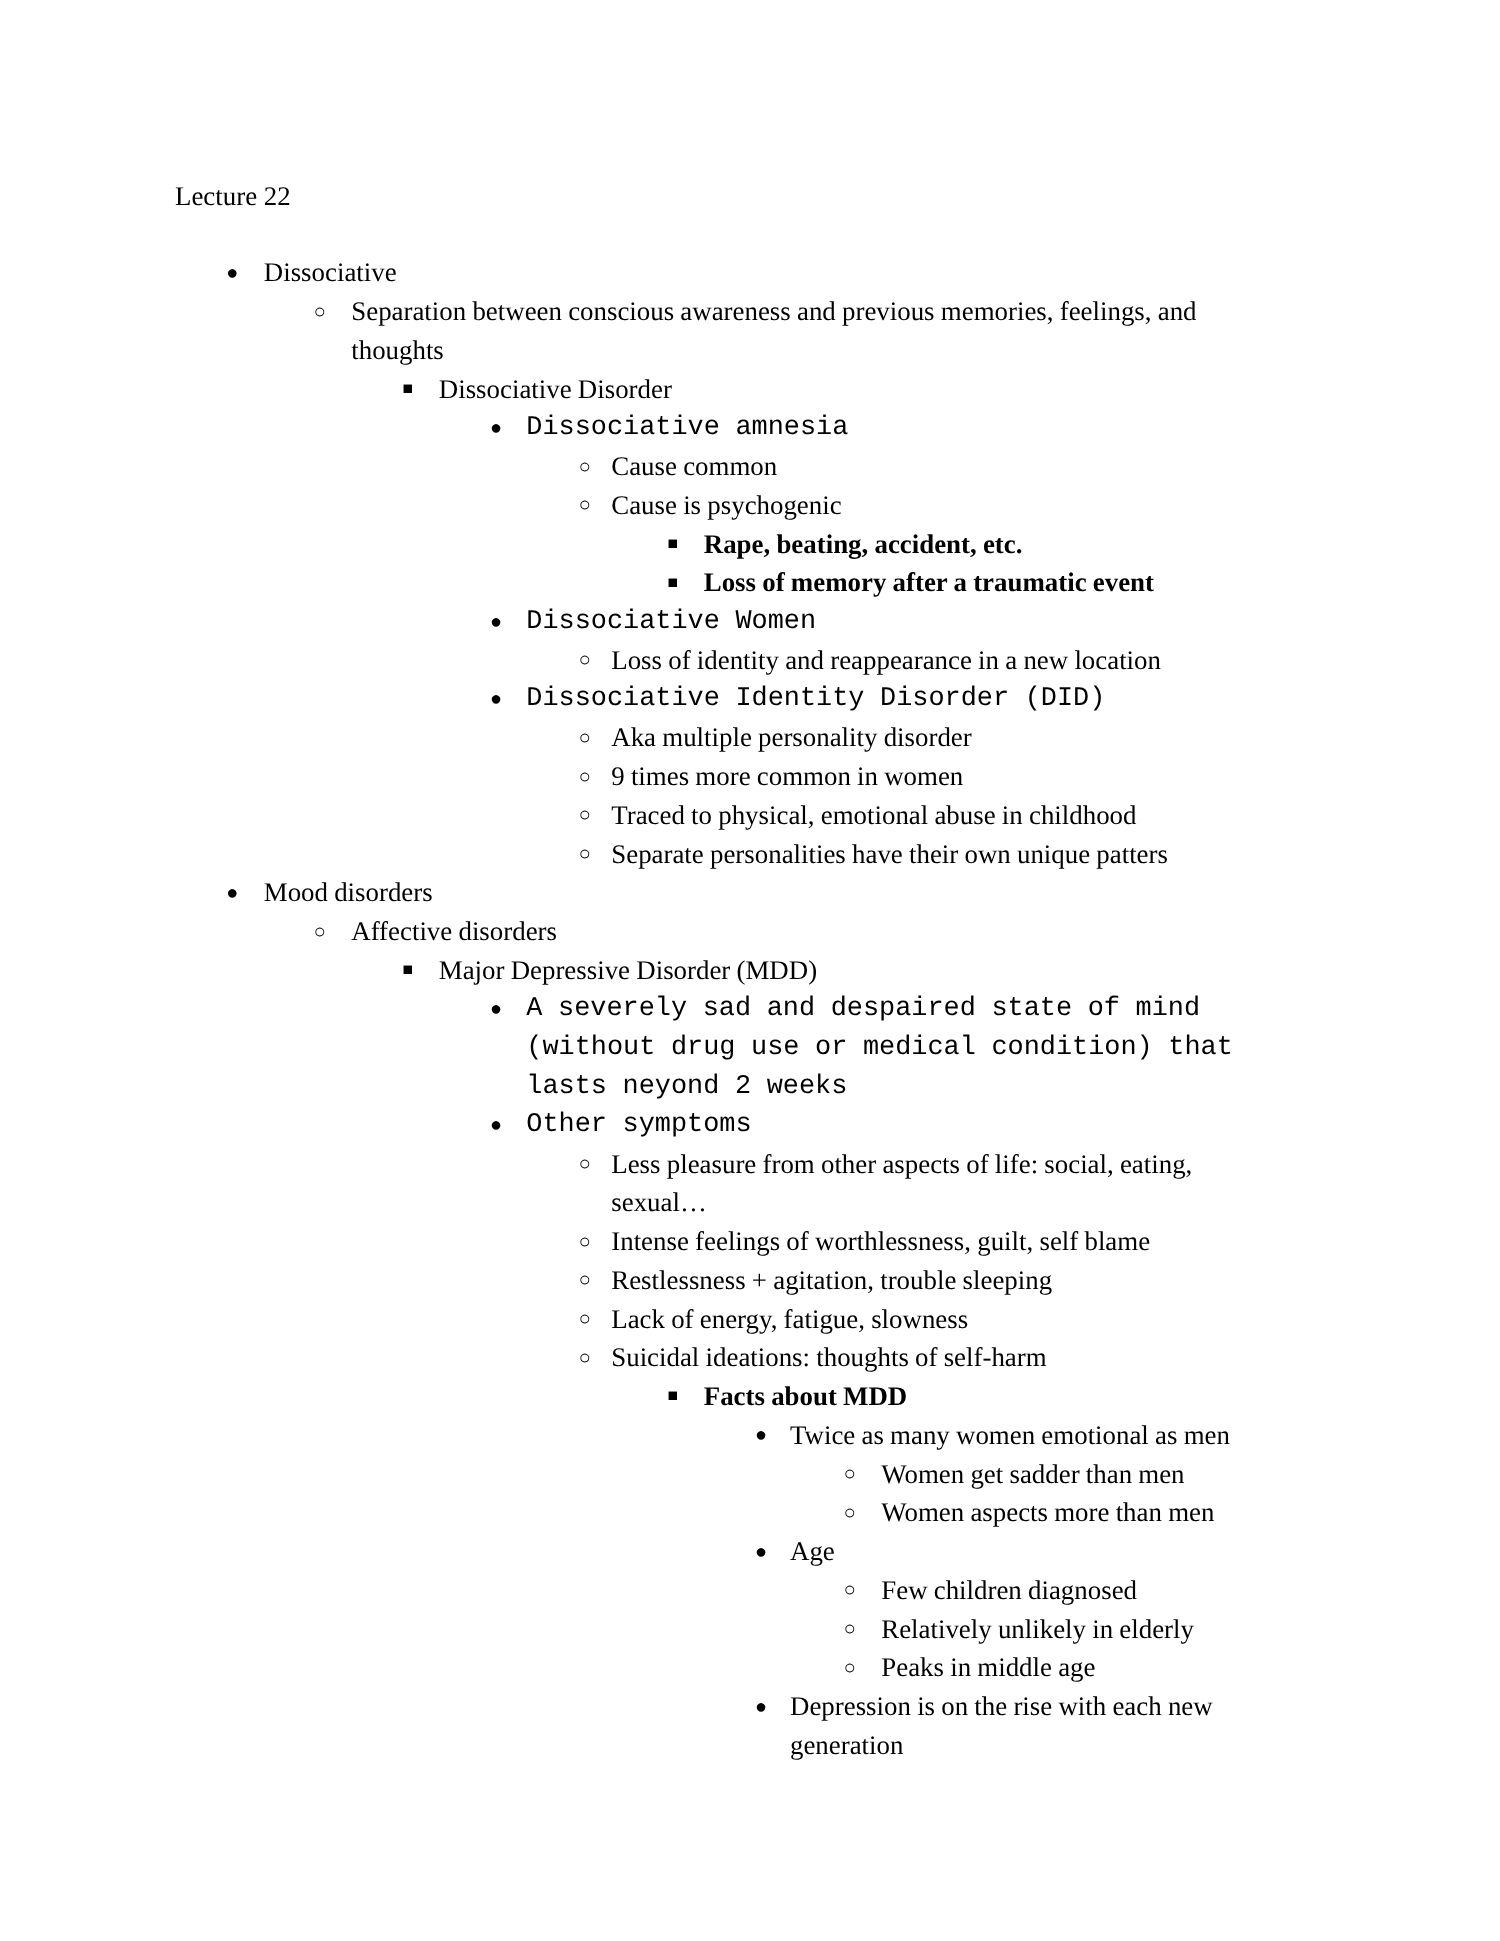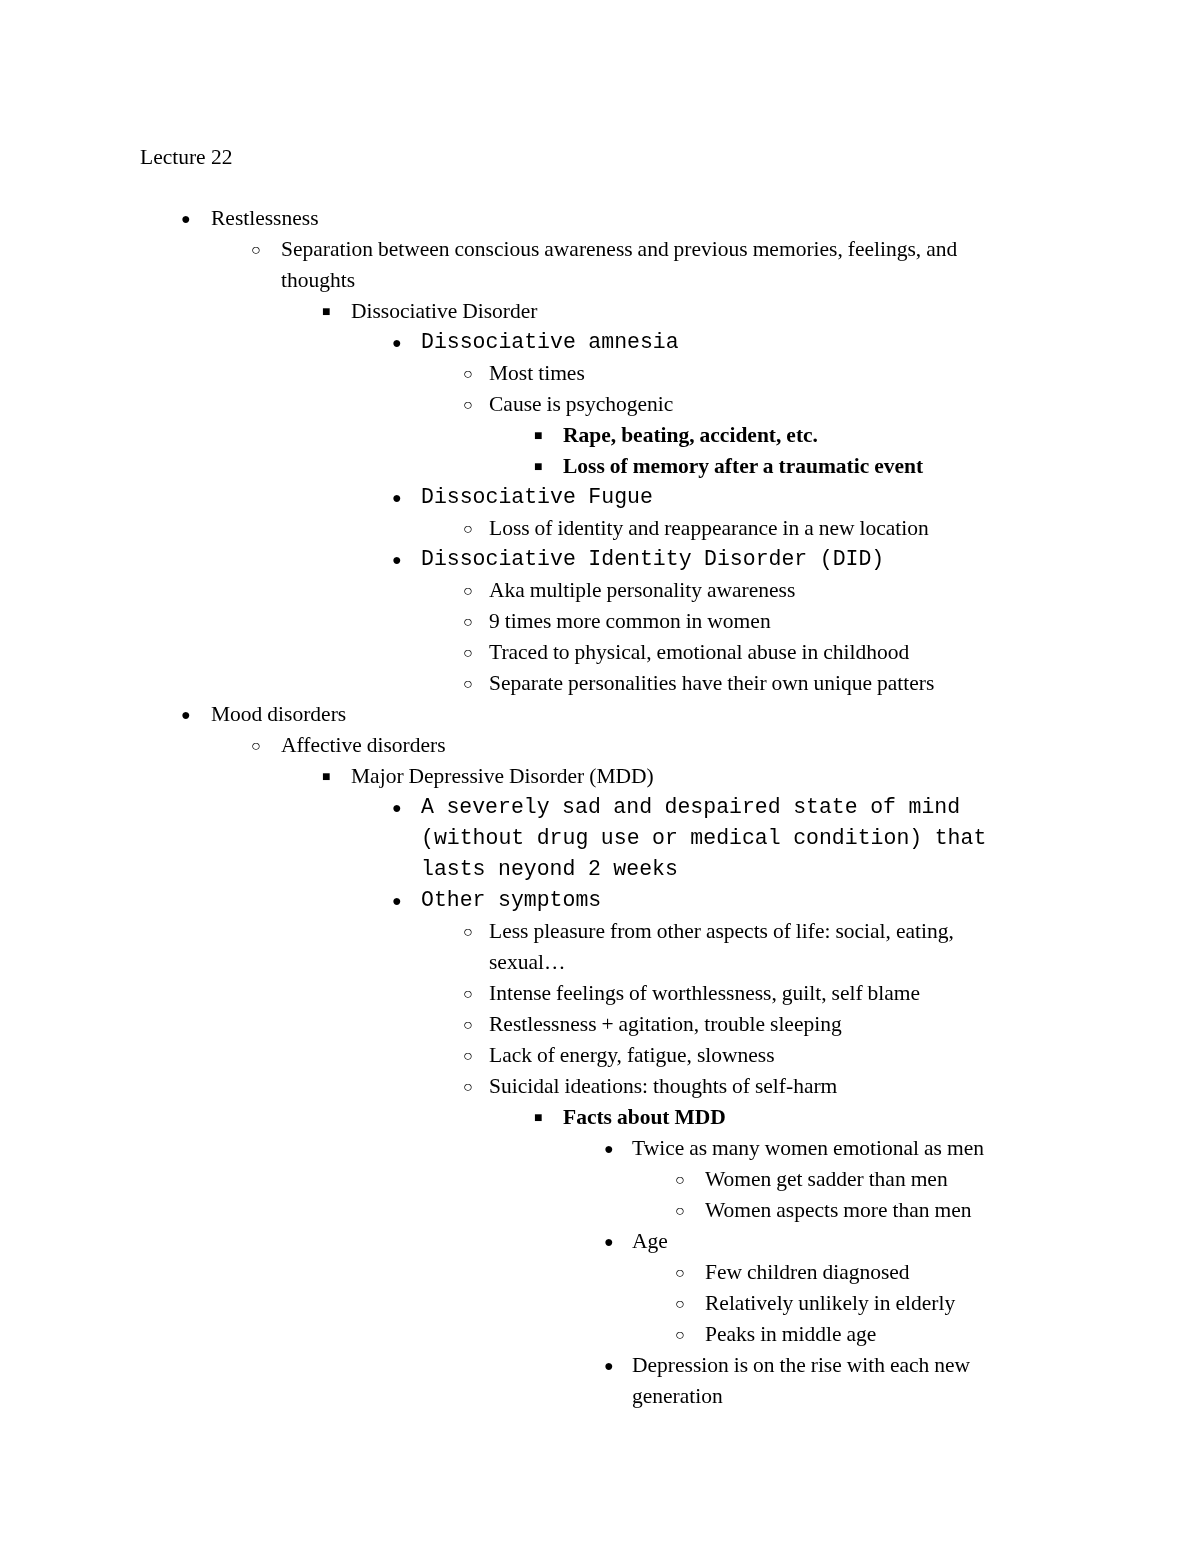--- a/index.html
+++ b/index.html
@@ -88,65 +88,65 @@
 </head>
 <body>
 
 <div class="page">
 
   <div class="doc-title">Lecture 22</div>
 
   <div class="outline">
       <div class="olrow lv1">
         <span class="bullet disc">●</span>
-        <span class="txt">Restlessness</span>
+        <span class="txt">Dissociative</span>
       </div>
       <div class="olrow lv2">
         <span class="bullet circ">○</span>
         <span class="txt">Separation between conscious awareness and previous memories, feelings, and thoughts</span>
       </div>
       <div class="olrow lv3">
         <span class="bullet sq">■</span>
         <span class="txt">Dissociative Disorder</span>
       </div>
       <div class="olrow lv4">
         <span class="bullet disc">●</span>
         <span class="txt">Dissociative amnesia</span>
       </div>
       <div class="olrow lv5">
         <span class="bullet circ">○</span>
-        <span class="txt">Most times</span>
+        <span class="txt">Cause common</span>
       </div>
       <div class="olrow lv5">
         <span class="bullet circ">○</span>
         <span class="txt">Cause is psychogenic</span>
       </div>
       <div class="olrow lv6">
         <span class="bullet sq">■</span>
         <span class="txt">Rape, beating, accident, etc.</span>
       </div>
       <div class="olrow lv6">
         <span class="bullet sq">■</span>
         <span class="txt">Loss of memory after a traumatic event</span>
       </div>
       <div class="olrow lv4">
         <span class="bullet disc">●</span>
-        <span class="txt">Dissociative Fugue</span>
+        <span class="txt">Dissociative Women</span>
       </div>
       <div class="olrow lv5">
         <span class="bullet circ">○</span>
         <span class="txt">Loss of identity and reappearance in a new location</span>
       </div>
       <div class="olrow lv4">
         <span class="bullet disc">●</span>
         <span class="txt">Dissociative Identity Disorder (DID)</span>
       </div>
       <div class="olrow lv5">
         <span class="bullet circ">○</span>
-        <span class="txt">Aka multiple personality awareness</span>
+        <span class="txt">Aka multiple personality disorder</span>
       </div>
       <div class="olrow lv5">
         <span class="bullet circ">○</span>
         <span class="txt">9 times more common in women</span>
       </div>
       <div class="olrow lv5">
         <span class="bullet circ">○</span>
         <span class="txt">Traced to physical, emotional abuse in childhood</span>
       </div>
       <div class="olrow lv5">

